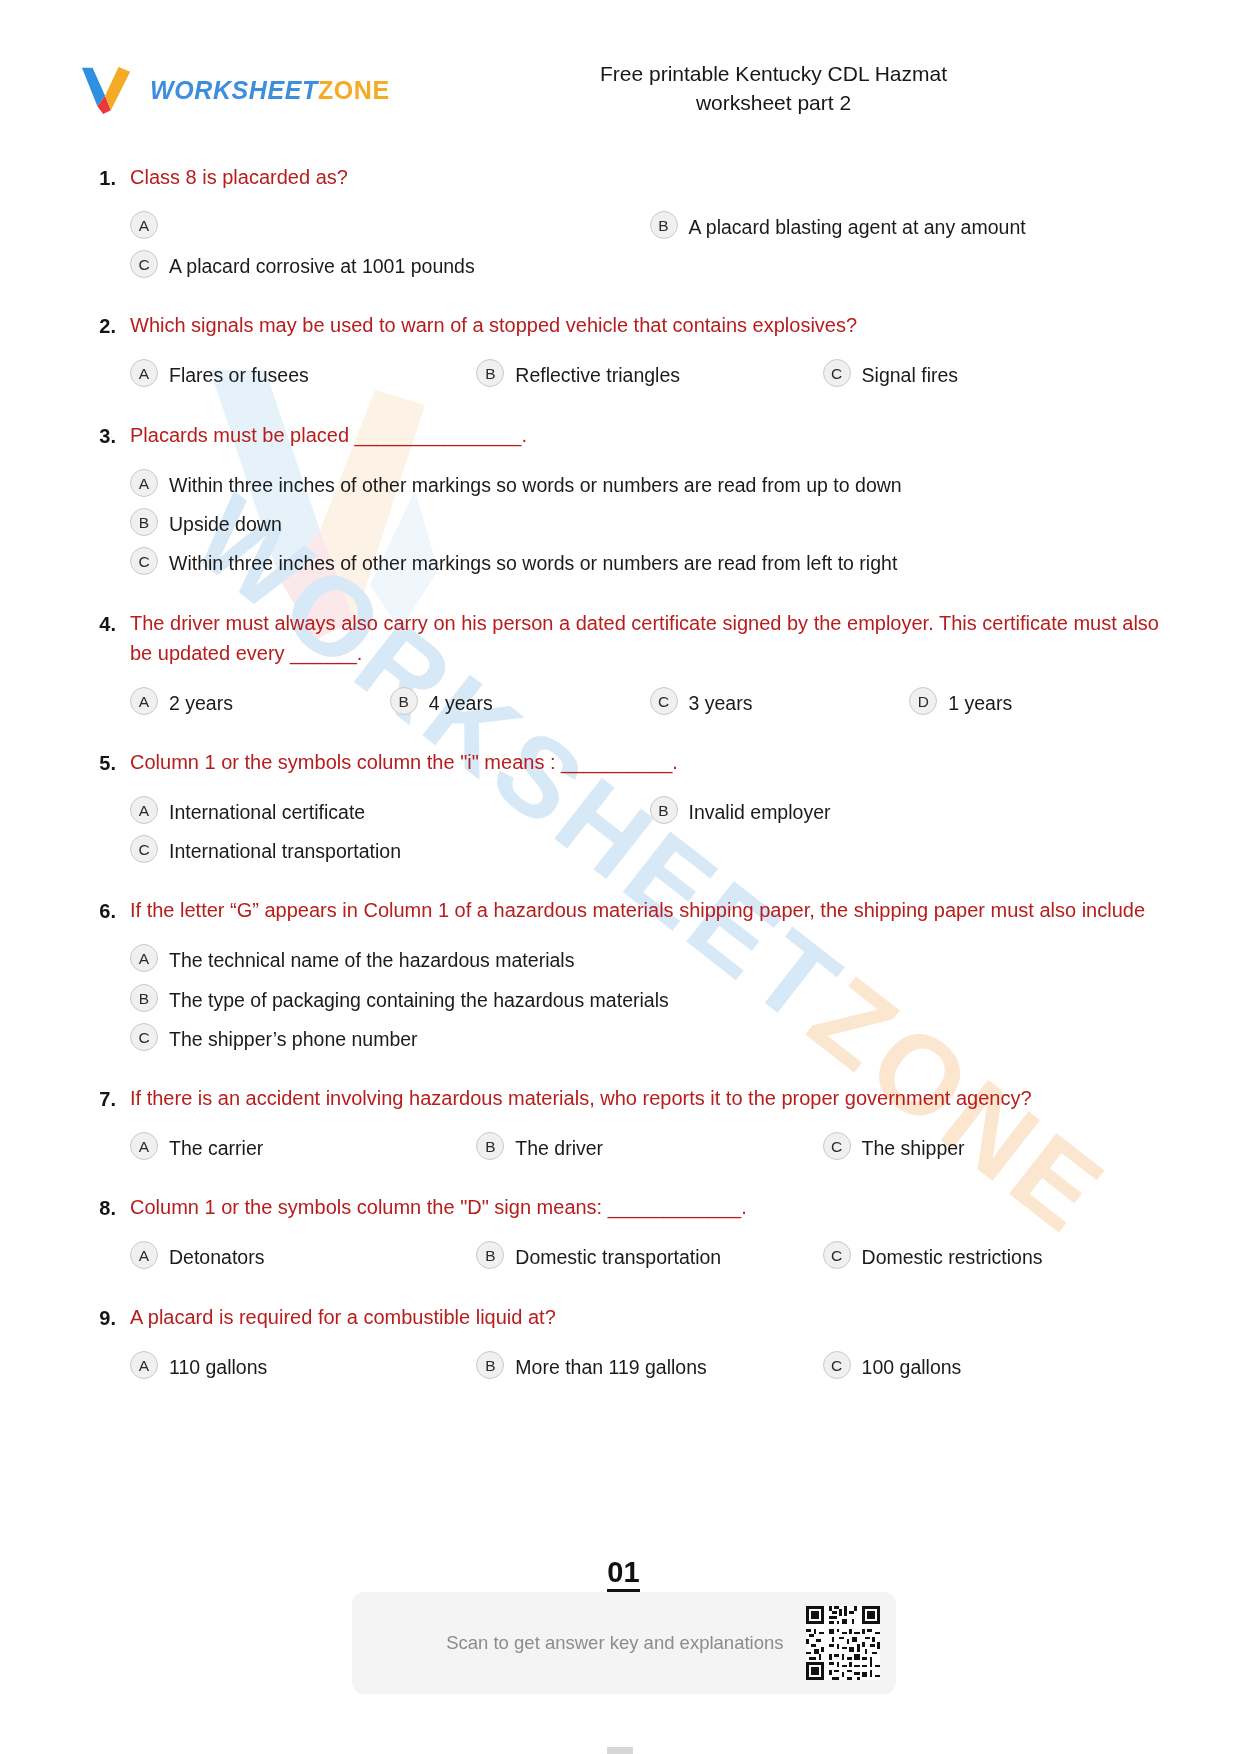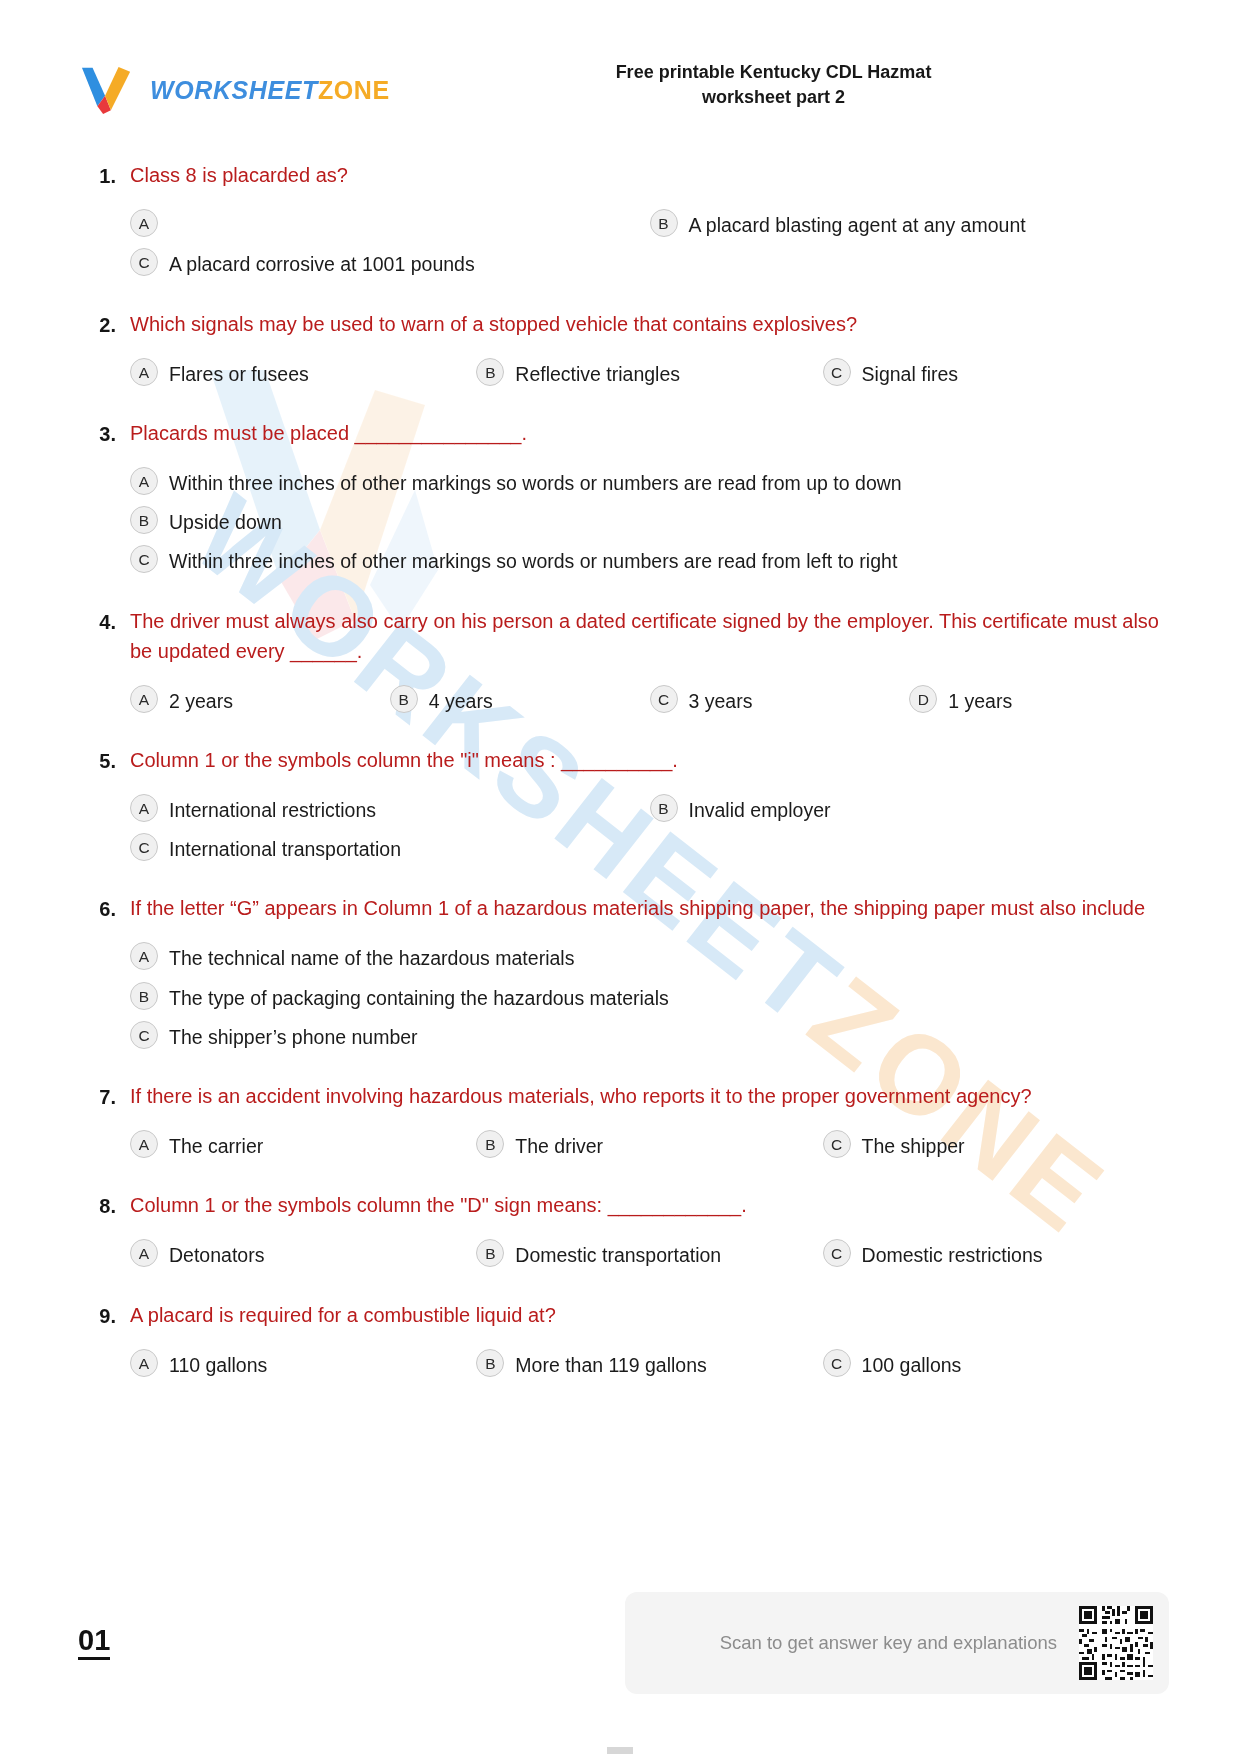--- a/index.html
+++ b/index.html
@@ -74,23 +74,23 @@
     font-size: 25px;
     font-weight: 700;
     letter-spacing: .6px;
   }
   .brand-name .w { color: #3e8ede; font-style: italic; }
   .brand-name .z { color: #f5ab26; }
 
   .title {
     flex: 1 1 auto;
     text-align: center;
-    font-size: 18px;
+    font-size: 21px;
     line-height: 1.38;
-    font-weight: 700;
+    font-weight: 400;
     color: #181818;
     padding-right: 80px;
     margin-top: 2px;
   }
 
   
   .sheet {
     position: relative;
     z-index: 2;
     padding: 44px 70px 0 78px;
@@ -151,20 +151,21 @@
   .footer {
     position: absolute;
     z-index: 2;
     left: 0; right: 0;
     bottom: 60px;
     padding: 0 70px 0 78px;
     display: flex;
     align-items: center;
     justify-content: space-between;
     box-sizing: border-box;
+    flex-direction: column;
   }
   .page-no {
     font-size: 29px;
     font-weight: 700;
     color: #111;
     border-bottom: 3px solid #111;
     padding-bottom: 2px;
     line-height: 1;
   }
   .scan-box {
@@ -308,21 +309,21 @@
           </div>
         </div>
       </div>
       <div class="q">
         <div class="q-num">5.</div>
         <div class="q-body">
           <div class="q-text">Column 1 or the symbols column the "i" means : __________.</div>
           <div class="opts cols-2">
             <div class="opt">
               <span class="bubble">A</span>
-              <span class="opt-text">International restrictions</span>
+              <span class="opt-text">International certificate</span>
             </div>
             <div class="opt">
               <span class="bubble">B</span>
               <span class="opt-text">Invalid employer</span>
             </div>
             <div class="opt">
               <span class="bubble">C</span>
               <span class="opt-text">International transportation</span>
             </div>
           </div>

